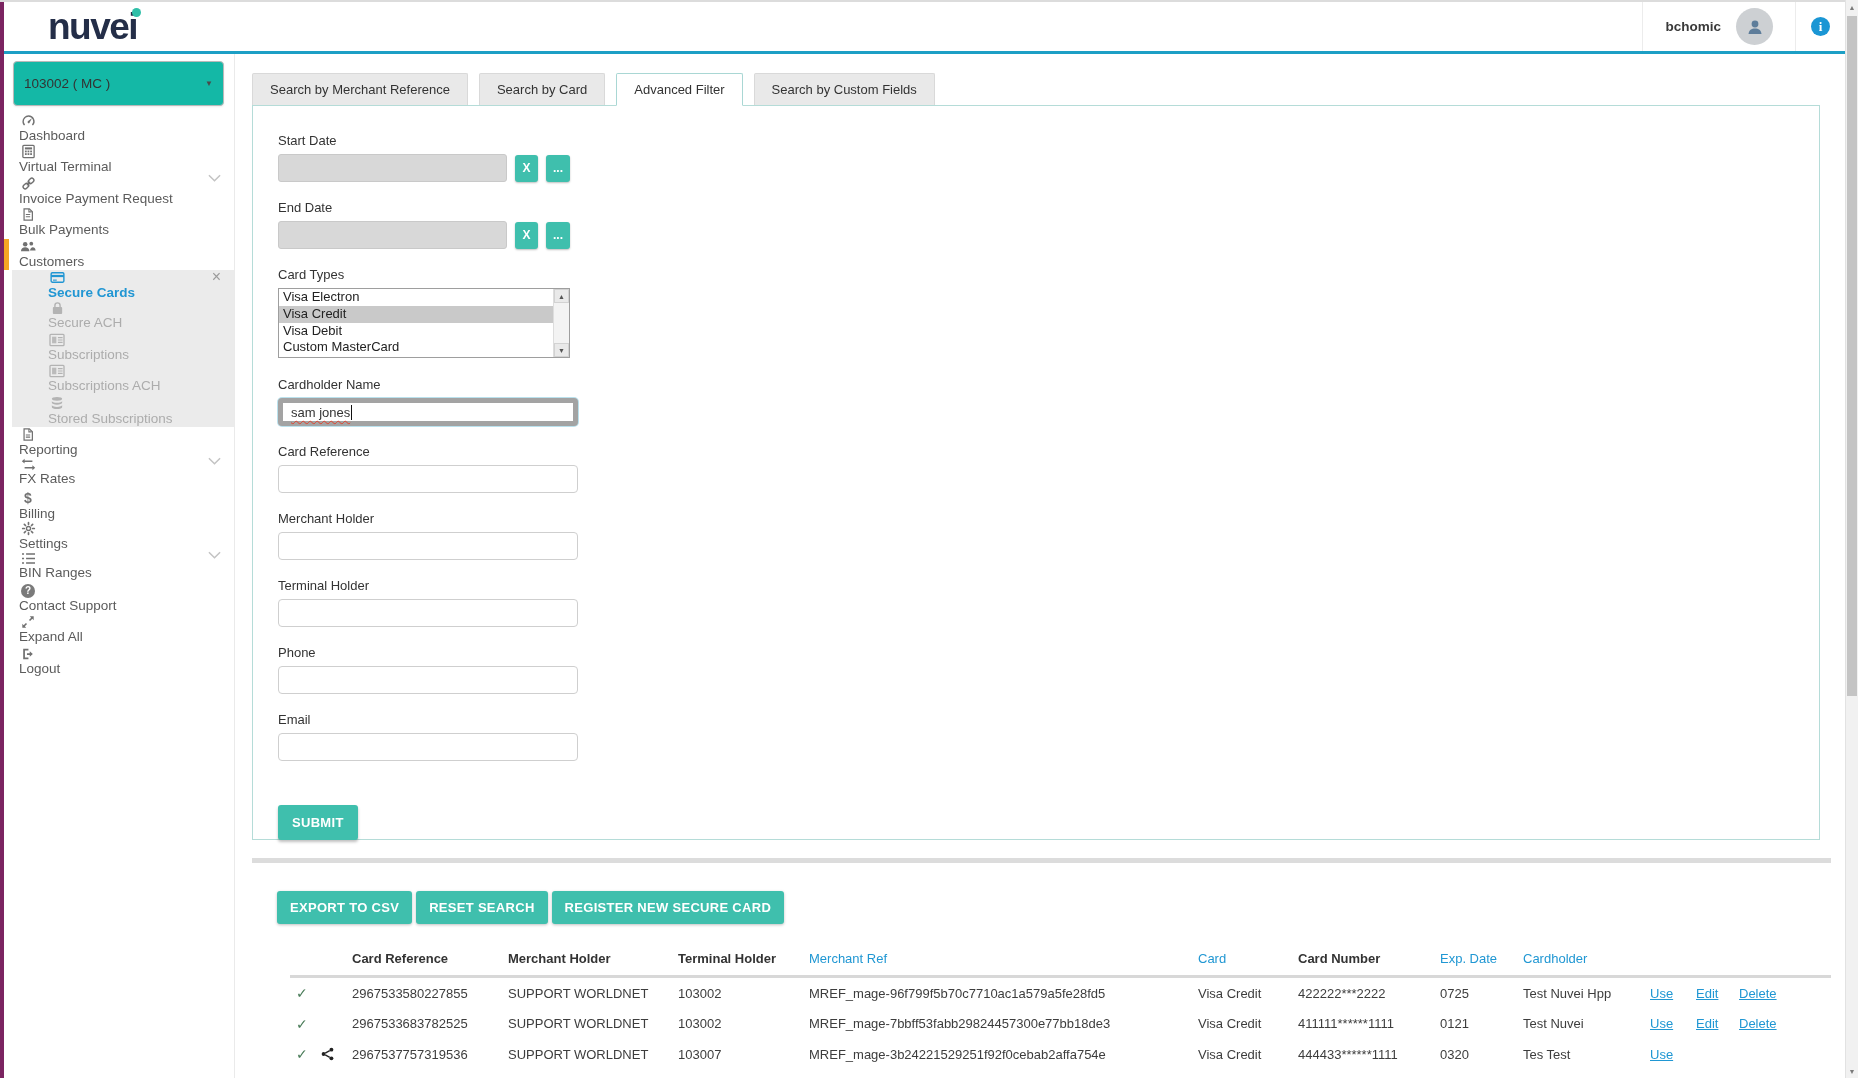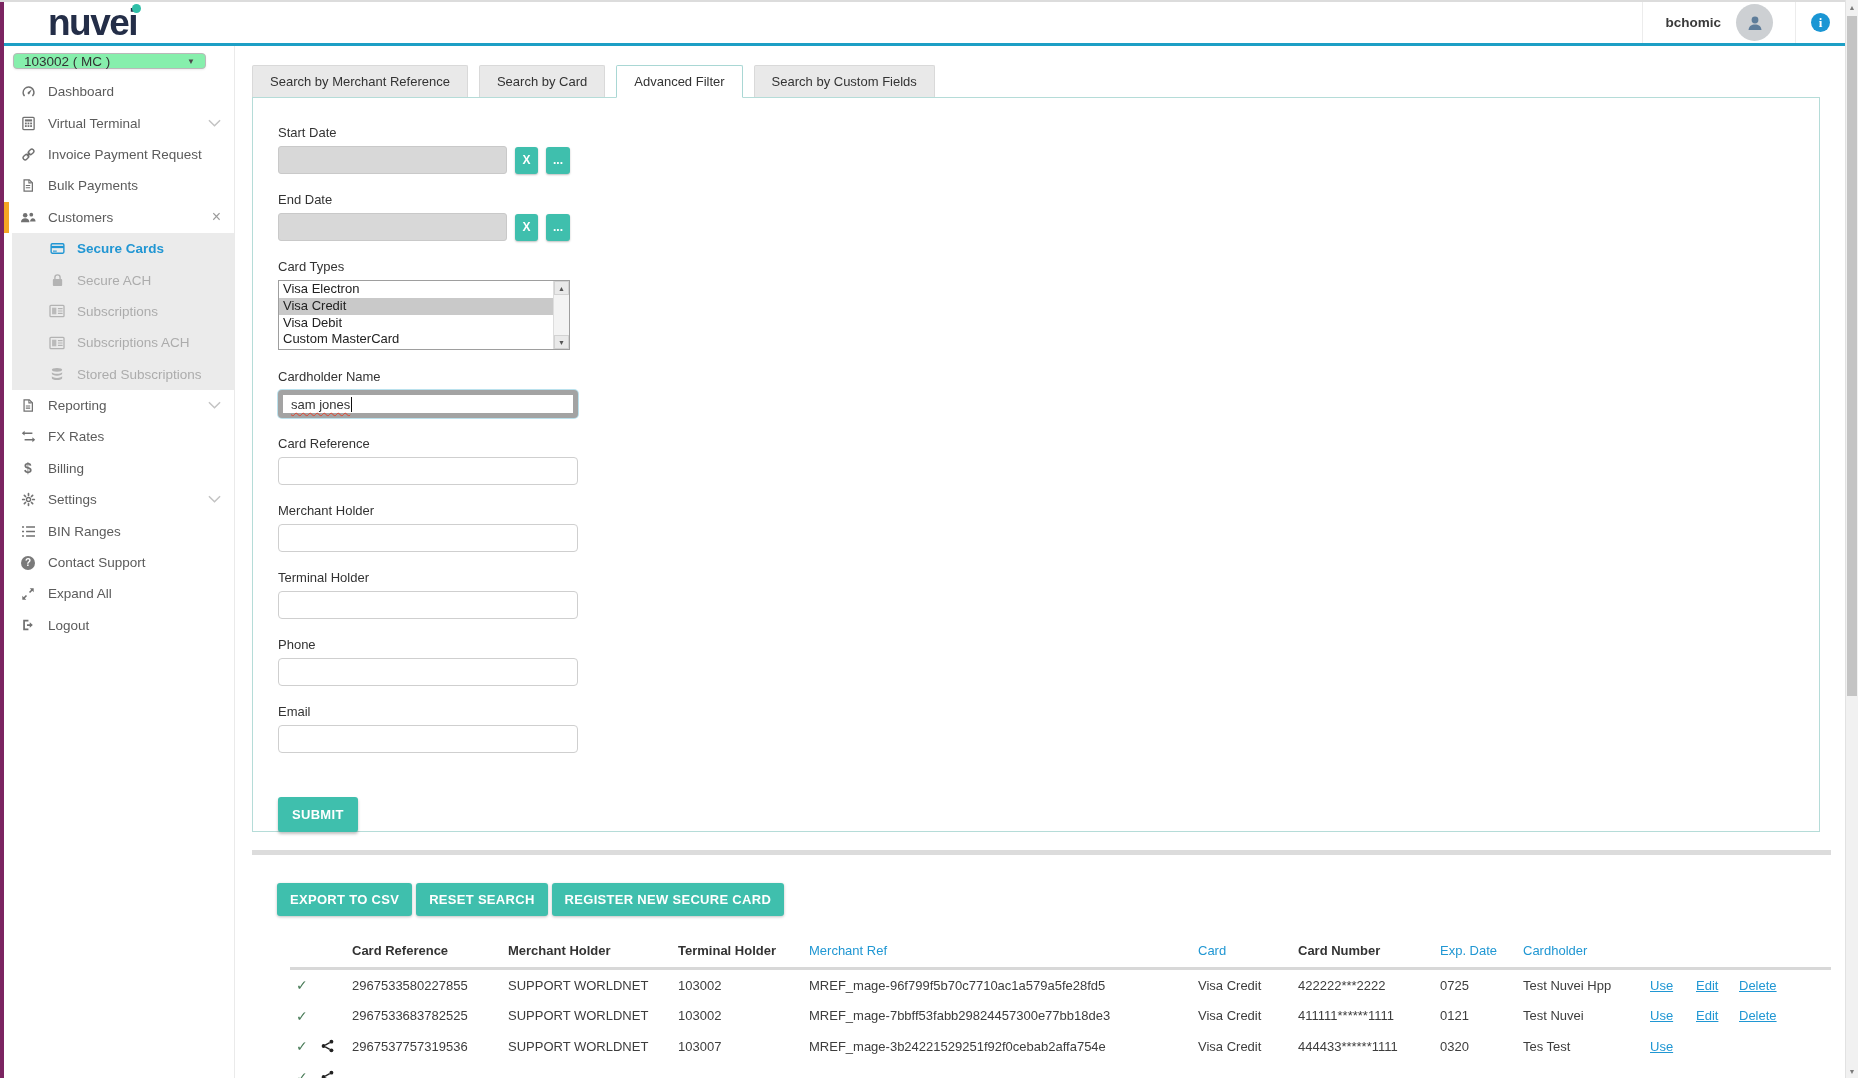--- a/index.html
+++ b/index.html
@@ -7,41 +7,41 @@
   body {
     width:1858px; height:1078px; position:relative; overflow:hidden;
     background:#fff; font-family:"Liberation Sans","DejaVu Sans",sans-serif;
     -webkit-font-smoothing:antialiased;
   }
   .top-edge { position:absolute; top:0; left:0; right:13px; height:2px; background:#dcdcdc; z-index:60; }
   .left-strip { position:absolute; left:0; top:0; bottom:0; width:4px; background:#7b2461; z-index:50; }
   .app { position:absolute; left:4px; top:2px; right:13px; bottom:0; display:flex; flex-direction:column; background:#fff; }
 
   
-  header { height:44px; flex:none; border-bottom:3px solid #1c9fc5; background:#fff; display:flex; align-items:center; position:relative; }
+  header { height:52px; flex:none; border-bottom:3px solid #1c9fc5; background:#fff; display:flex; align-items:center; position:relative; }
   .logo { margin-left:44px; font-size:37px; font-weight:800; letter-spacing:-1.5px; color:#242e48; line-height:1; position:relative; padding-right:4px; }
   .logo .idot { position:absolute; right:0px; top:0px; width:9px; height:9px; border-radius:50%; background:#2fbfa8; }
   .header-right { margin-left:auto; display:flex; align-items:stretch; height:100%; }
   .user-block { display:flex; align-items:center; gap:15px; padding:0 22px; border-left:1px solid #ececec; cursor:pointer; }
   .user-name { font-size:13.5px; font-weight:700; color:#3a3a3a; }
   .avatar { width:37px; height:37px; border-radius:50%; background:#cdd0d3; display:flex; align-items:center; justify-content:center; }
   .info-block { display:flex; align-items:center; justify-content:center; width:50px; border-left:1px solid #ececec; cursor:pointer; }
   .info-icon { width:19px; height:19px; border-radius:50%; background:#1a96d4; color:#fff; font-weight:700; font-size:13px; font-family:"Liberation Serif",serif; display:flex; align-items:center; justify-content:center; }
 
   
   .body-row { flex:1; display:flex; min-height:0; }
   aside { width:231px; flex:none; background:#fff; border-right:1px solid #eaeaea; padding-top:7px; }
   main { flex:1; min-width:0; background:#fff; padding:19px 0 0 17px; overflow:hidden; }
 
   
-  .terminal-select { margin:0 28px 7px 9px; height:16px; border:1px solid #b9b9b9; border-radius:4px; background:#86efac;
+  .terminal-select { margin:0 10px 7px 9px; height:45px; border:1px solid #b9b9b9; border-radius:4px; background:#14b8a6;
     display:flex; align-items:center; justify-content:space-between; padding:0 10px; font-size:13.5px; color:#333;
     box-shadow:0 1px 2px rgba(0,0,0,.08); cursor:pointer; }
   .sel-caret { font-size:8px; color:#4a4a4a; }
-  .nav-item { height:31.4px; display:flex; align-items:center; padding:0 13px 0 15px; font-size:13.5px; color:#5b5b5b; cursor:pointer; white-space:nowrap; }
+  .nav-item { height:31.4px; display:flex; padding:0 13px 0 15px; font-size:13.5px; color:#5b5b5b; cursor:pointer; white-space:nowrap;flex-direction:column; }
   .nav-item .nav-icon { width:18px; display:flex; justify-content:center; color:#717171; margin-right:11px; flex:none; }
   .nav-item .chev { margin-left:auto; color:#c3c3c3; display:flex; }
   .nav-item .close-x { margin-left:auto; color:#9b9b9b; font-size:16px; line-height:1; }
   .nav-item.customers { border-left:5px solid #f5a623; padding-left:10px; }
   .submenu { background:#ebebeb;margin-left:8px; }
   .submenu .nav-item { padding-left:36px; color:#acacac; }
   .submenu .nav-item .nav-icon { color:#b3b3b3; }
   .submenu .nav-item.active { color:#2196d3; font-weight:700; }
   .submenu .nav-item.active .nav-icon { color:#2196d3; }
   .circle-ico { width:14px; height:14px; border-radius:50%; background:#7a7a7a; color:#fff; font-size:10px; font-weight:700; display:flex; align-items:center; justify-content:center; }

